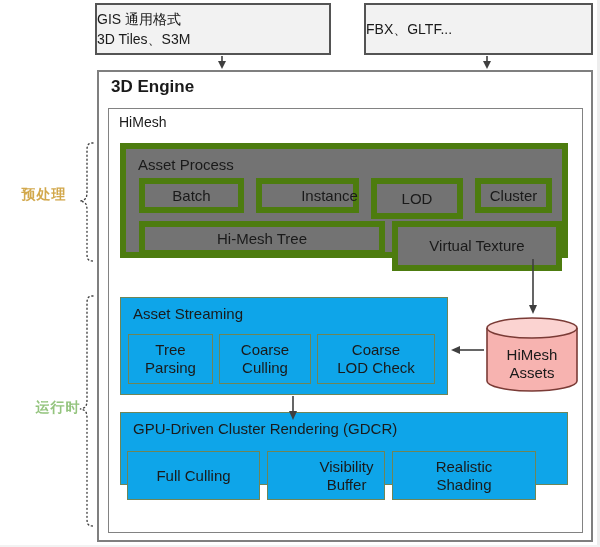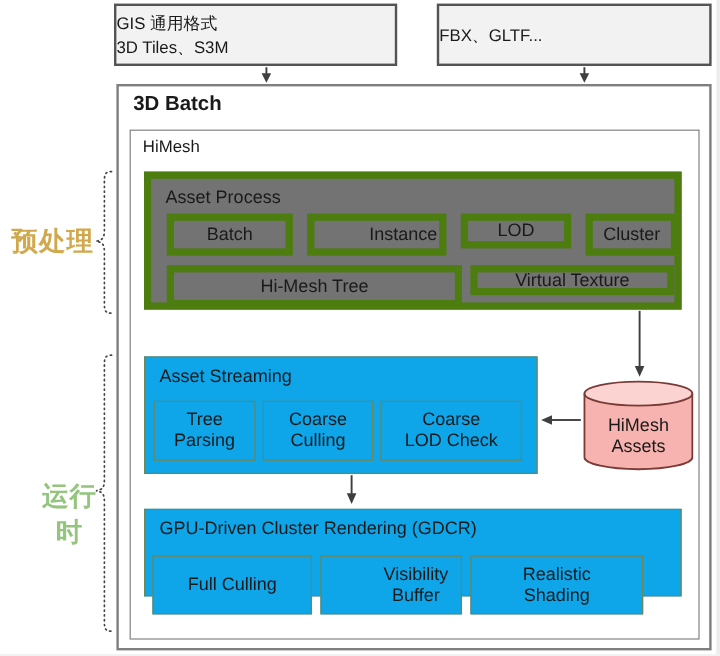--- a/index.html
+++ b/index.html
@@ -23,21 +23,21 @@
   .yellow{background:#737373;border:6px solid #4d7c0f;}
   .green{background:#0ea5e9;border:1px solid #6E8557;}
   .group-label{position:absolute;left:12px;top:7px;font-size:15px;white-space:nowrap;}
   .row{position:absolute;display:flex;}
   .subbox{
     display:flex;align-items:center;justify-content:center;
     text-align:center;font-size:15px;line-height:1.2;
     white-space:pre-line;box-sizing:border-box;
   }
   .side-label{
-    position:absolute;font-size:22px;font-weight:bold;
+    position:absolute;font-size:14px;font-weight:bold;
     letter-spacing:1px;text-align:center;
     text-shadow:0 1px 0 rgba(255,255,255,0.7);
   }
   #label-preprocess{color:#D2A84C;}
   #label-runtime{color:#94C47E;}
   #overlay{position:absolute;left:0;top:0;pointer-events:none;}
   #datastore-text{
     position:absolute;left:0;top:22px;width:92px;height:52px;
     display:flex;align-items:center;justify-content:center;
     text-align:center;font-size:15px;line-height:1.2;white-space:pre-line;
@@ -50,52 +50,52 @@
 
 <div class="abs input-box" style="left:95px;top:3px;width:236px;height:52px;">
   <span>GIS 通用格式</span>
   <span>3D Tiles、S3M</span>
 </div>
 <div class="abs input-box" style="left:364px;top:3px;width:229px;height:52px;">
   <span>FBX、GLTF...</span>
 </div>
 
 <div class="abs frame" id="engine-frame" style="left:97px;top:70px;width:496px;height:472px;"></div>
-<div class="abs engine-title" style="left:111px;top:77px;">3D Batch</div>
+<div class="abs engine-title" style="left:111px;top:77px;">3D Engine</div>
 
 <div class="abs frame" id="himesh-frame" style="left:108px;top:108px;width:475px;height:425px;"></div>
 <div class="abs himesh-label" style="left:119px;top:114px;">HiMesh</div>
 
 <div class="abs section yellow" style="left:120px;top:143px;width:448px;height:115px;">
   <div class="group-label">Asset Process</div>
   <div class="row" style="left:13px;top:29px;gap:12px;">
     <div class="subbox yellow" style="width:105px;height:35px;">Batch</div>
-    <div class="subbox yellow" style="width:116px;height:35px;padding-left:44px;">Instance</div>
-    <div class="subbox yellow" style="width:92px;height:29px;">LOD</div>
+    <div class="subbox yellow" style="width:103px;height:35px;padding-left:44px;">Instance</div>
+    <div class="subbox yellow" style="width:92px;height:41px;">LOD</div>
     <div class="subbox yellow" style="width:77px;height:35px;">Cluster</div>
   </div>
   <div class="row" style="left:13px;top:72px;gap:7px;">
     <div class="subbox yellow" style="width:246px;height:35px;">Hi-Mesh Tree</div>
-    <div class="subbox yellow" style="width:170px;height:25px;">Virtual Texture</div>
+    <div class="subbox yellow" style="width:170px;height:50px;">Virtual Texture</div>
   </div>
 </div>
 
 <div class="abs section green" style="left:120px;top:297px;width:328px;height:98px;">
   <div class="group-label">Asset Streaming</div>
   <div class="row" style="left:7px;top:36px;gap:6px;">
     <div class="subbox green" style="width:85px;height:50px;">Tree
 Parsing</div>
     <div class="subbox green" style="width:92px;height:50px;">Coarse
 Culling</div>
     <div class="subbox green" style="width:118px;height:50px;">Coarse
 LOD Check</div>
   </div>
 </div>
 
-<div class="abs section green" style="left:120px;top:424px;width:448px;height:73px;">
+<div class="abs section green" style="left:120px;top:412px;width:448px;height:73px;">
   <div class="group-label">GPU-Driven Cluster Rendering (GDCR)</div>
   <div class="row" style="left:6px;top:38px;gap:7px;">
     <div class="subbox green" style="width:133px;height:49px;">Full Culling</div>
     <div class="subbox green" style="width:118px;height:49px;padding-left:41px;">Visibility
 Buffer</div>
     <div class="subbox green" style="width:144px;height:49px;">Realistic
 Shading</div>
   </div>
 </div>
 

